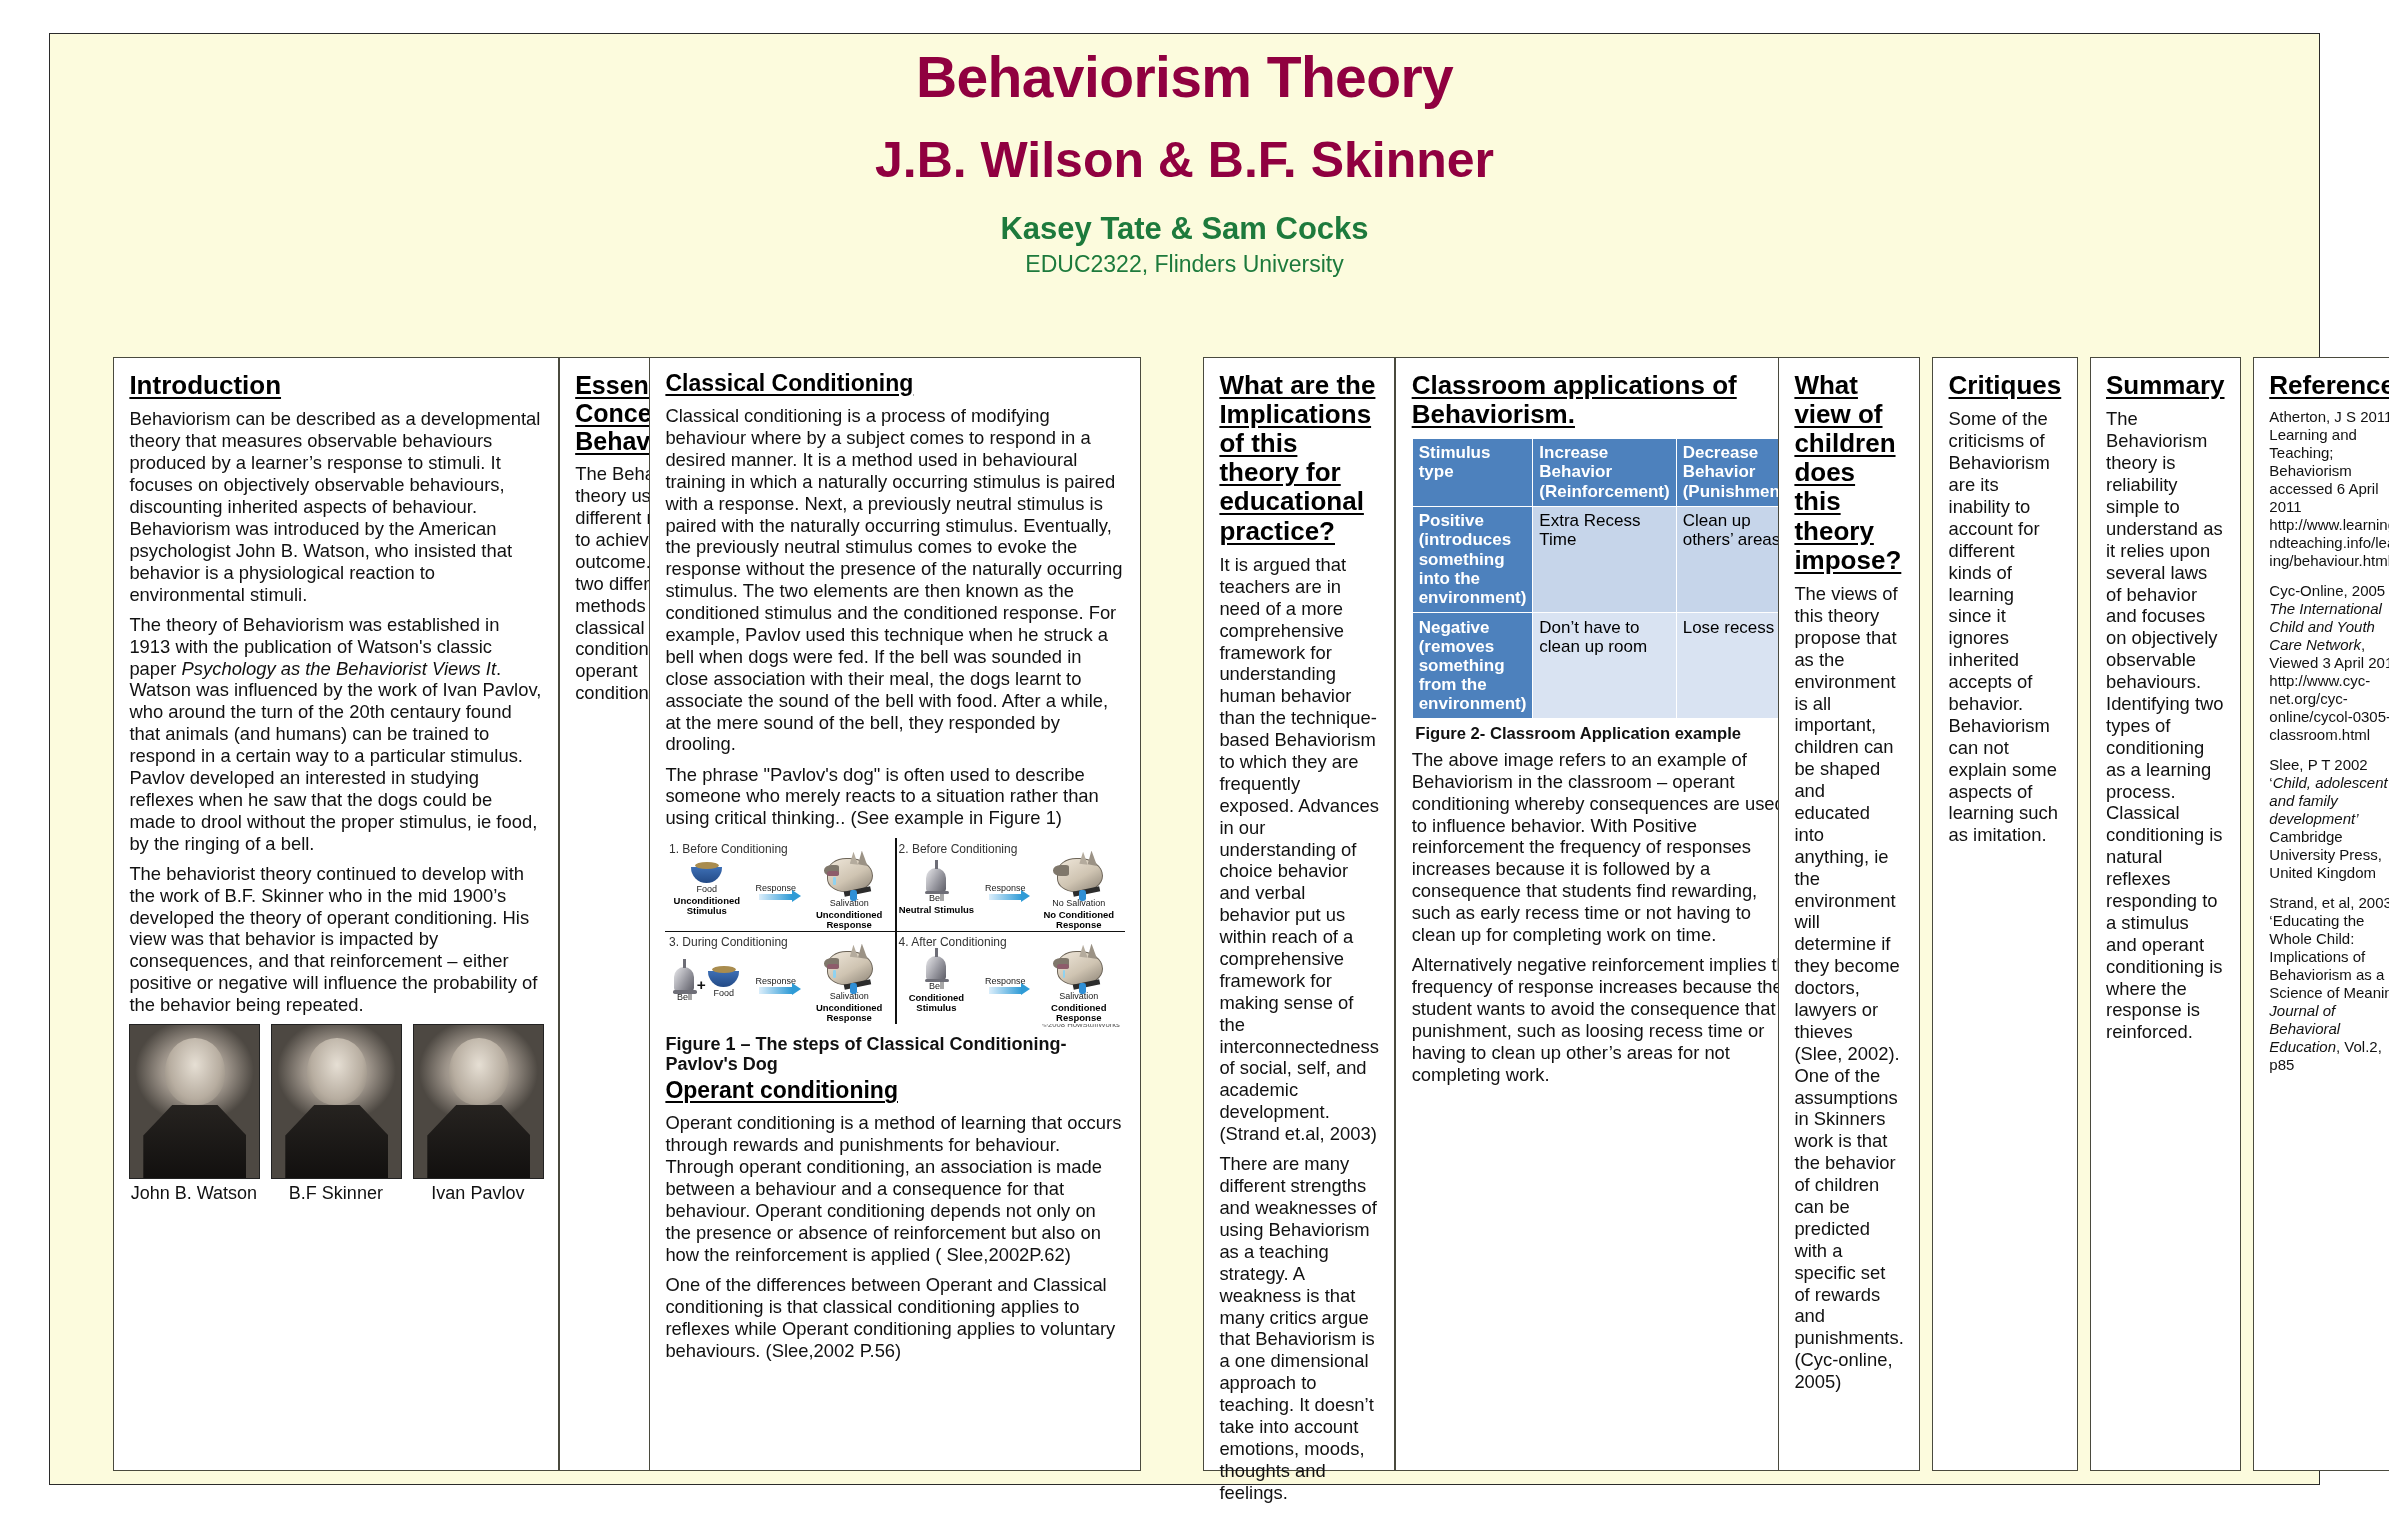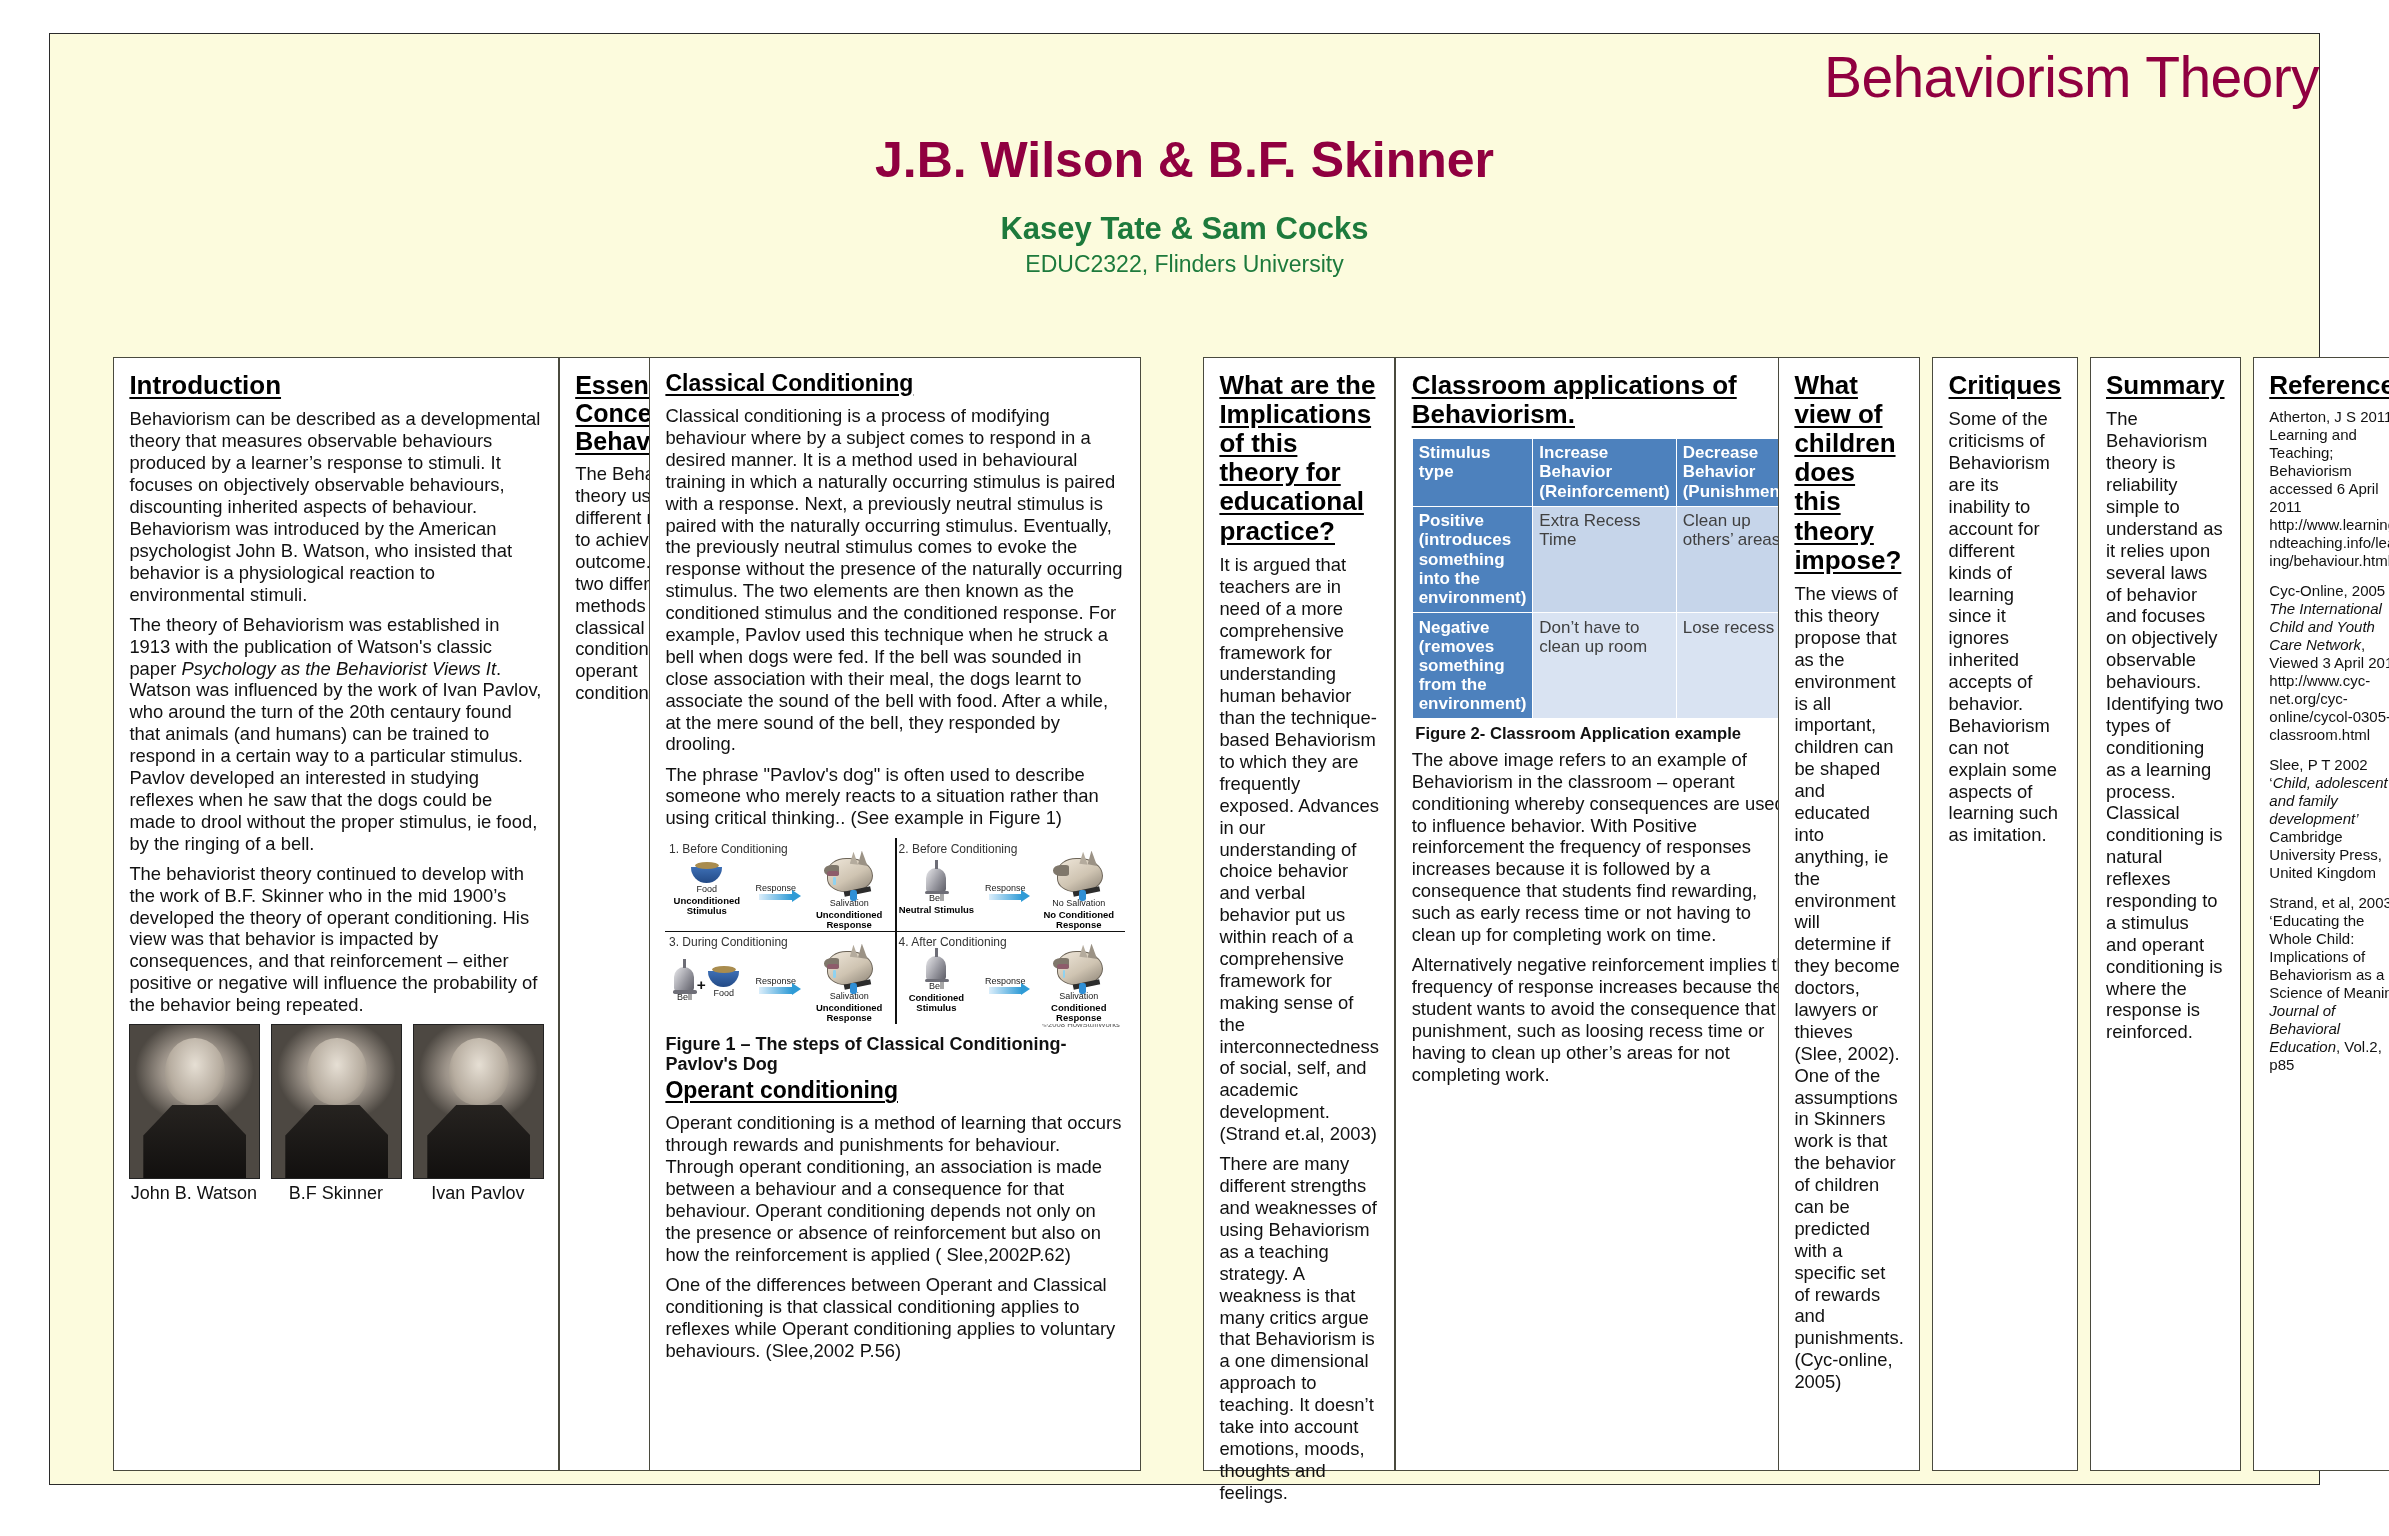--- a/index.html
+++ b/index.html
@@ -6,23 +6,22 @@
   body{width:2389px;height:1536px;font-family:"Liberation Sans",sans-serif;overflow:hidden;}
 
   #poster{
     position:absolute;left:49px;top:33px;width:2271px;height:1452px;
     background:#fcfbdd;border:1.8px solid #2b2b2b;box-sizing:border-box;
   }
 
   
   .hdr{width:100%;text-align:center;padding-top:14.2px;}
   .hdr h1{
-    margin:0;font-size:57px;line-height:1.05;font-weight:normal;color:#900040;
+    margin:0;font-size:57px;line-height:1.05;font-weight:bold;color:#900040;
     letter-spacing:-0.6px;
-    text-align:right;
   }
   .hdr h2{
     margin:26px 0 0 0;font-size:50px;line-height:1.05;font-weight:bold;color:#900040;
   }
   .hdr h3{
     margin:25px 0 0 0;font-size:31px;line-height:1.1;font-weight:bold;color:#1d7a3c;
   }
   .hdr h4{
     margin:6px 0 0 0;font-size:23px;line-height:1.1;font-weight:normal;color:#1d7a3c;
   }
@@ -166,21 +165,21 @@
   .plus{font-size:15.4px;font-weight:bold;color:#111;}
   .pavcredit{font-size:7.7px;color:#555;text-align:right;padding-right:4.7px;margin-top:-3.6px;}
   .figcap{font-size:18px;font-weight:bold;color:#111;line-height:1.14;margin:4.7px 0 3.6px 0;}
   .figcap2{font-size:16.6px;font-weight:bold;color:#111;line-height:1.14;margin:6px 0 4.7px 3.6px;}
 
   
   table.ct{border-collapse:collapse;width:100%;margin:3.6px 0 2.4px 0;}
   table.ct td,table.ct th{border:1.2px solid #ffffff;padding:4.7px 6px;vertical-align:top;}
   table.ct th{background:#4d81bd;color:#ffffff;font-size:17px;font-weight:bold;text-align:left;line-height:1.13;}
   td.rowhd{background:#4d81bd;color:#ffffff;font-size:17px;font-weight:bold;line-height:1.13;width:38%;}
-  td.cell{background:#c6d5ea;color:#404040;font-size:17px;line-height:1.13;}
+  td.cell{background:#c6d5ea;color:#000000;font-size:17px;line-height:1.13;}
   td.cell.alt{background:#d9e3f2;}
 
   .refp{margin:0 0 12px 0;font-size:15px;line-height:1.2;color:#111;word-break:break-word;}
   .refp:last-child{margin-bottom:0;}
 </style>
 </head>
 <body>
 
 <div id="poster">
 

